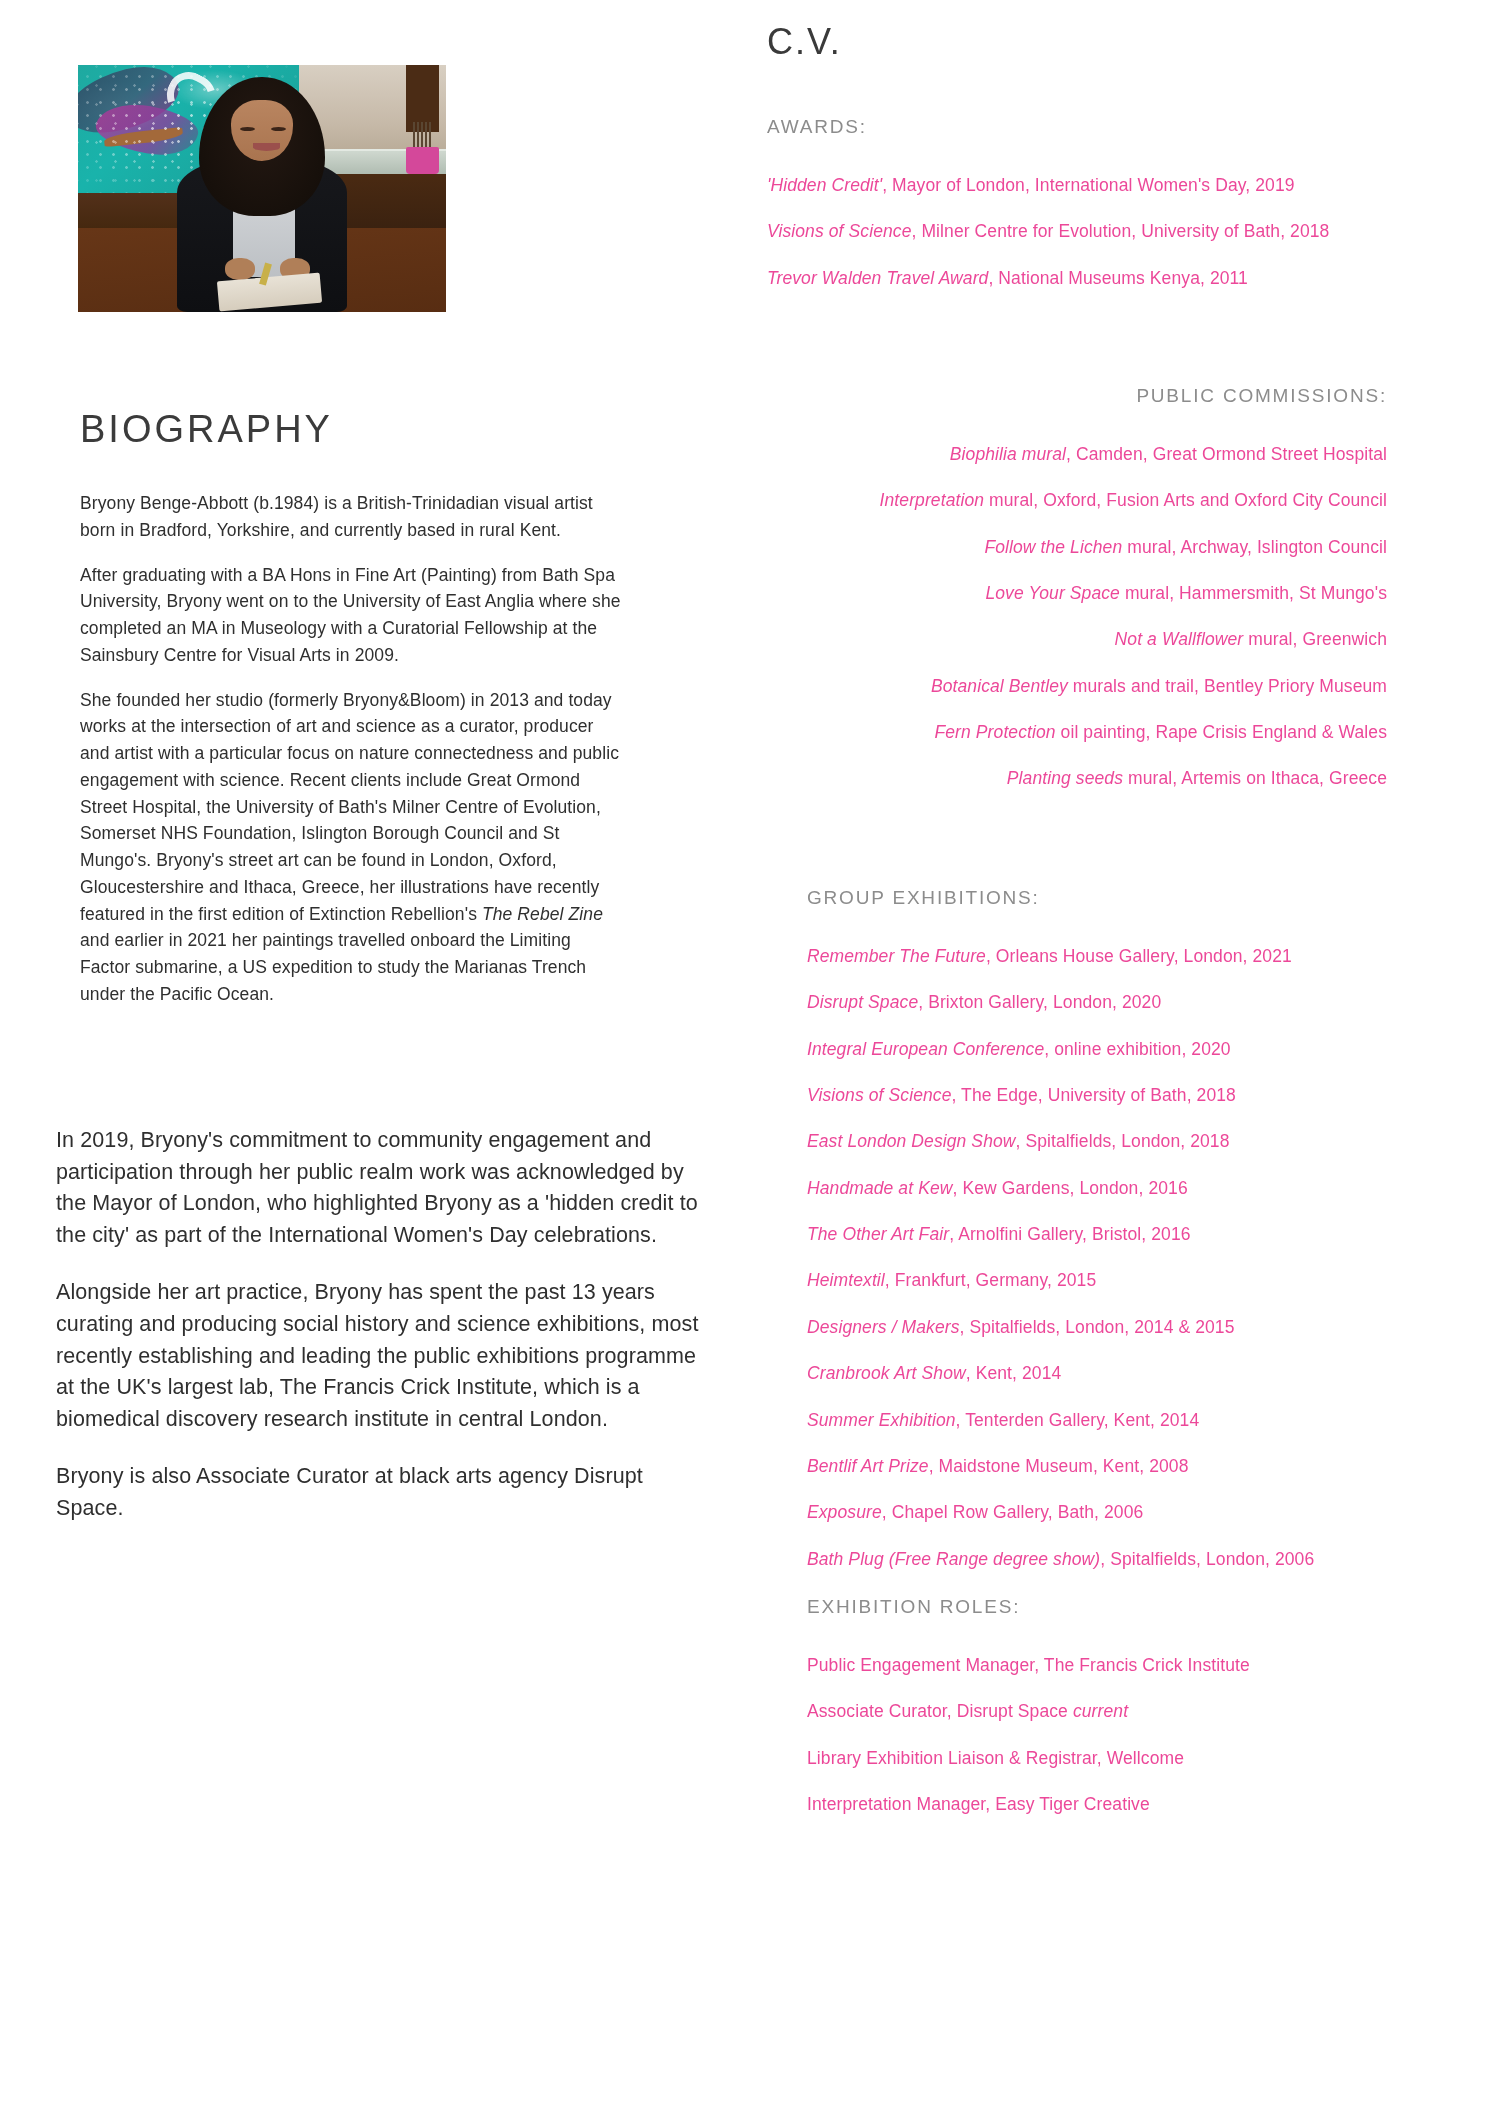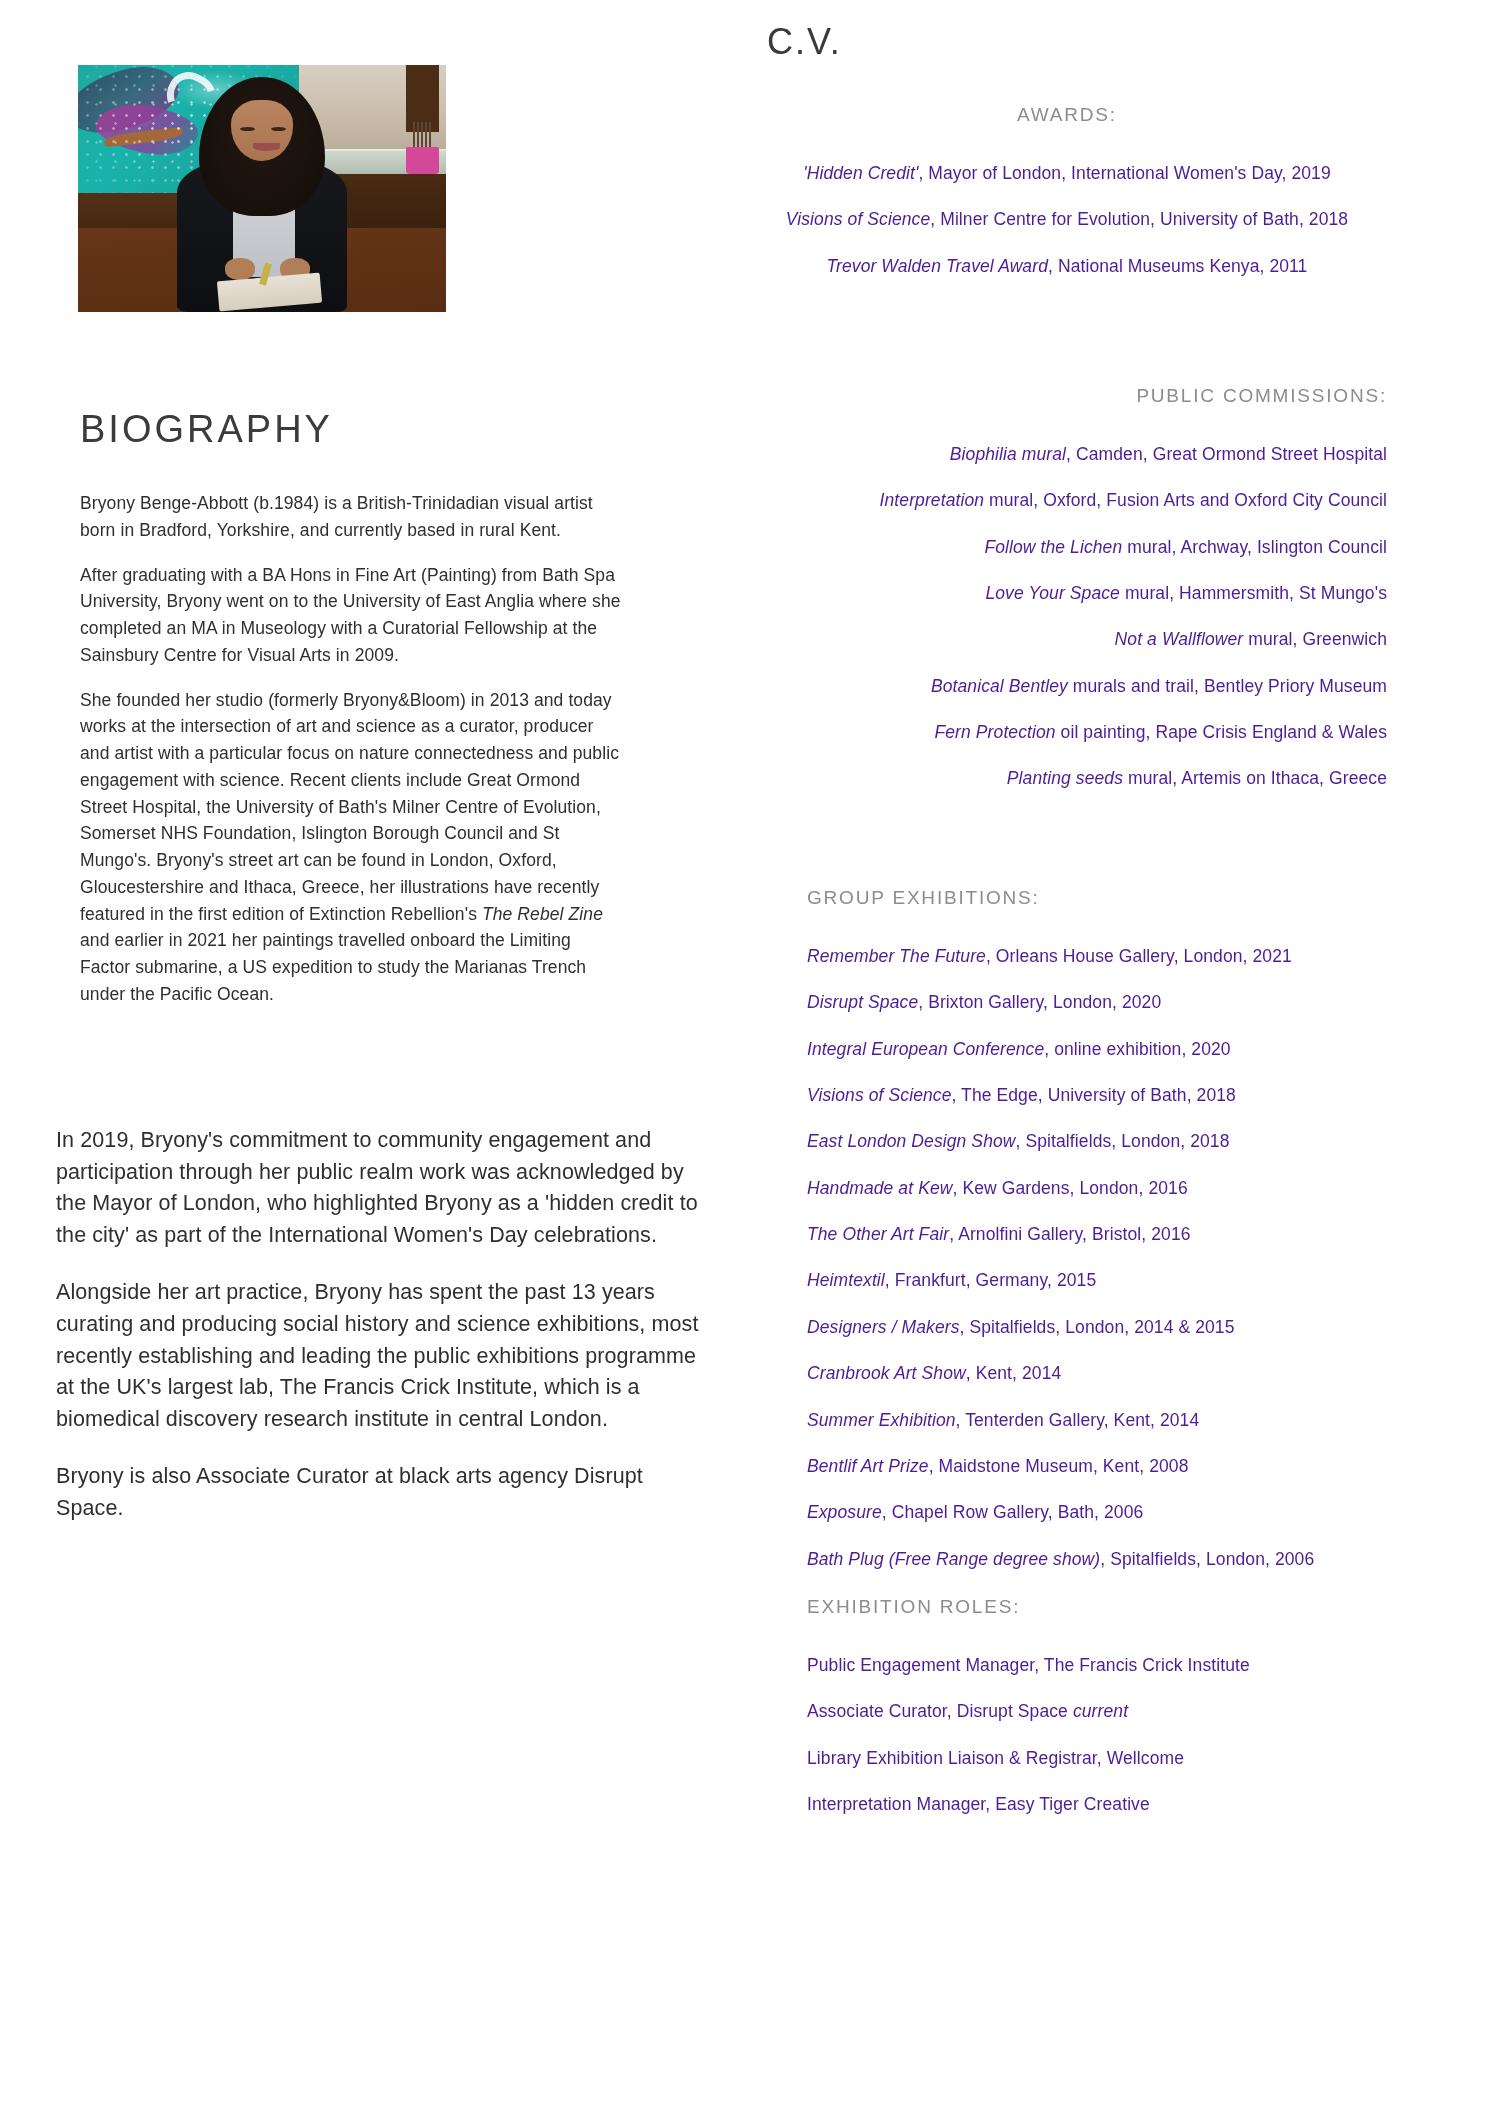--- a/index.html
+++ b/index.html
@@ -277,38 +277,38 @@
     top: 22px;
     font-size: 36px;
     font-weight: 300;
     letter-spacing: 2px;
     color: #3a3a3a;
     margin: 0;
     line-height: 1.1;
   }
 
   .cv-section { position: absolute; }
-  .cv-section.awards        { left: 27px;  top: 104px; width: 600px; text-align: center; }
+  .cv-section.awards        { left: 27px;  top: 116px; width: 600px; }
   .cv-section.commissions   { left: 27px;  top: 385px; width: 620px; text-align: right; }
   .cv-section.group         { left: 67px;  top: 887px; width: 620px; }
   .cv-section.roles         { left: 67px;  top: 1596px; width: 620px; }
 
   .cv-heading {
     font-size: 19px;
     font-weight: 300;
     letter-spacing: 1.8px;
     color: #8c8c8c;
     margin: 0 0 34px 0;
     line-height: 1.2;
   }
   .cv-list { list-style: none; margin: 0; padding: 0; }
   .cv-list li {
     font-size: 17.5px;
     line-height: 1.45;
-    color: #4c1d95;
+    color: #ec4899;
     margin: 0 0 21px 0;
     letter-spacing: 0.1px;
   }
   .cv-list li:last-child { margin-bottom: 0; margin-top: 20px; }
   .cv-list em { font-style: italic; }
 </style>
 </head>
 <body>
 
 <div class="left-col">

